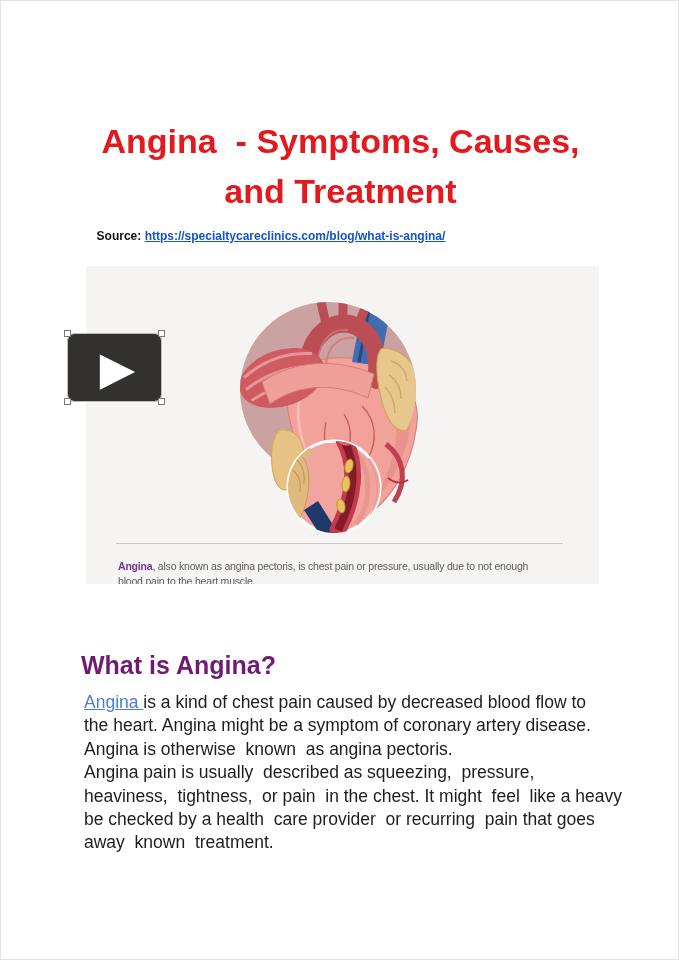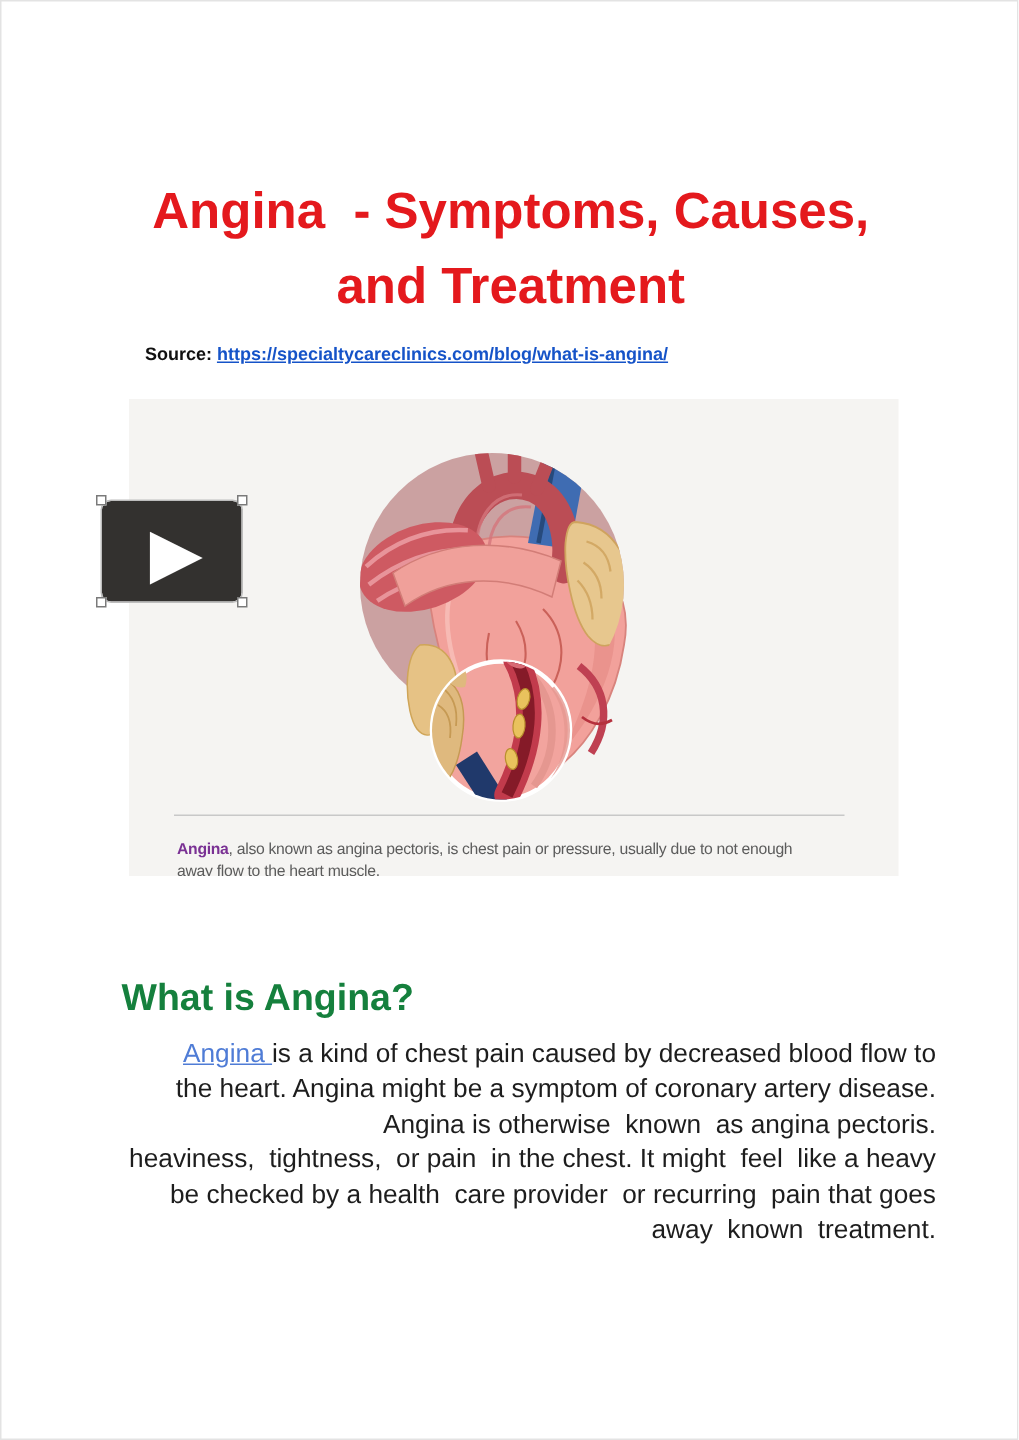--- a/index.html
+++ b/index.html
@@ -46,27 +46,27 @@
   }
   .handle{
     position:absolute;width:7px;height:7px;background:#ffffff;
     border:1px solid #7a7a7a;box-sizing:border-box;
   }
   .h-tl{left:-4px;top:-4px;} .h-tr{right:-4px;top:-4px;}
   .h-bl{left:-4px;bottom:-4px;} .h-br{right:-4px;bottom:-4px;}
   
   .heading{
     position:absolute;top:650px;left:80px;margin:0;
-    font-size:25px;font-weight:bold;color:#15803d;
+    font-size:25px;font-weight:bold;color:#701a75;
   }
   .bodytext{
     position:absolute;top:690px;left:83px;width:540px;
     font-size:17.5px;line-height:23.4px;color:#1d1d1d;
   }
-  .bodytext .bline{white-space:pre-wrap;text-align:right;}
+  .bodytext .bline{white-space:pre-wrap;}
   .bodytext a{color:#4f7cd6;text-decoration:underline;cursor:pointer;}
 </style>
 </head>
 <body>
 
 <div class="page">
 
   <h1 class="title">
     <div class="tline">Angina  - Symptoms, Causes,</div>
     <div class="tline">and Treatment</div>
@@ -131,36 +131,37 @@
           <ellipse cx="255" cy="240" rx="4" ry="7" transform="rotate(-10 255 240)"></ellipse>
         </g>
         <ellipse cx="258" cy="174" rx="8" ry="5" fill="#d86a74" transform="rotate(25 258 174)"></ellipse>
         <path d="M292,240 q8,8 16,2" stroke="#b5303d" stroke-width="2" fill="none"></path>
       </g>
     </svg>
 
     <div class="divider"></div>
     <p class="caption">
       <span class="capline"><span class="lead">Angina</span><span>, also known as angina pectoris, is chest pain or pressure, usually due to not enough</span></span>
-      <span class="capline">away flow to the heart muscle.</span>
+      <span class="capline">blood pain to the heart muscle.</span>
     </p>
   </div>
 
   <div class="playbtn">
     <span class="tri">▶</span>
     <span class="handle h-tl"></span>
     <span class="handle h-tr"></span>
     <span class="handle h-bl"></span>
     <span class="handle h-br"></span>
   </div>
 
   <h2 class="heading">What is Angina?</h2>
 
   <div class="bodytext">
     <div class="bline"><a>Angina </a><span>is a kind of chest pain caused by decreased blood flow to</span></div>
     <div class="bline">the heart. Angina might be a symptom of coronary artery disease.</div>
     <div class="bline">Angina is otherwise  known  as angina pectoris.</div>
+    <div class="bline">Angina pain is usually  described as squeezing,  pressure,</div>
     <div class="bline">heaviness,  tightness,  or pain  in the chest. It might  feel  like a heavy</div>
     <div class="bline">be checked by a health  care provider  or recurring  pain that goes</div>
     <div class="bline">away  known  treatment.</div>
   </div>
 
 </div>
 
 </body></html>

